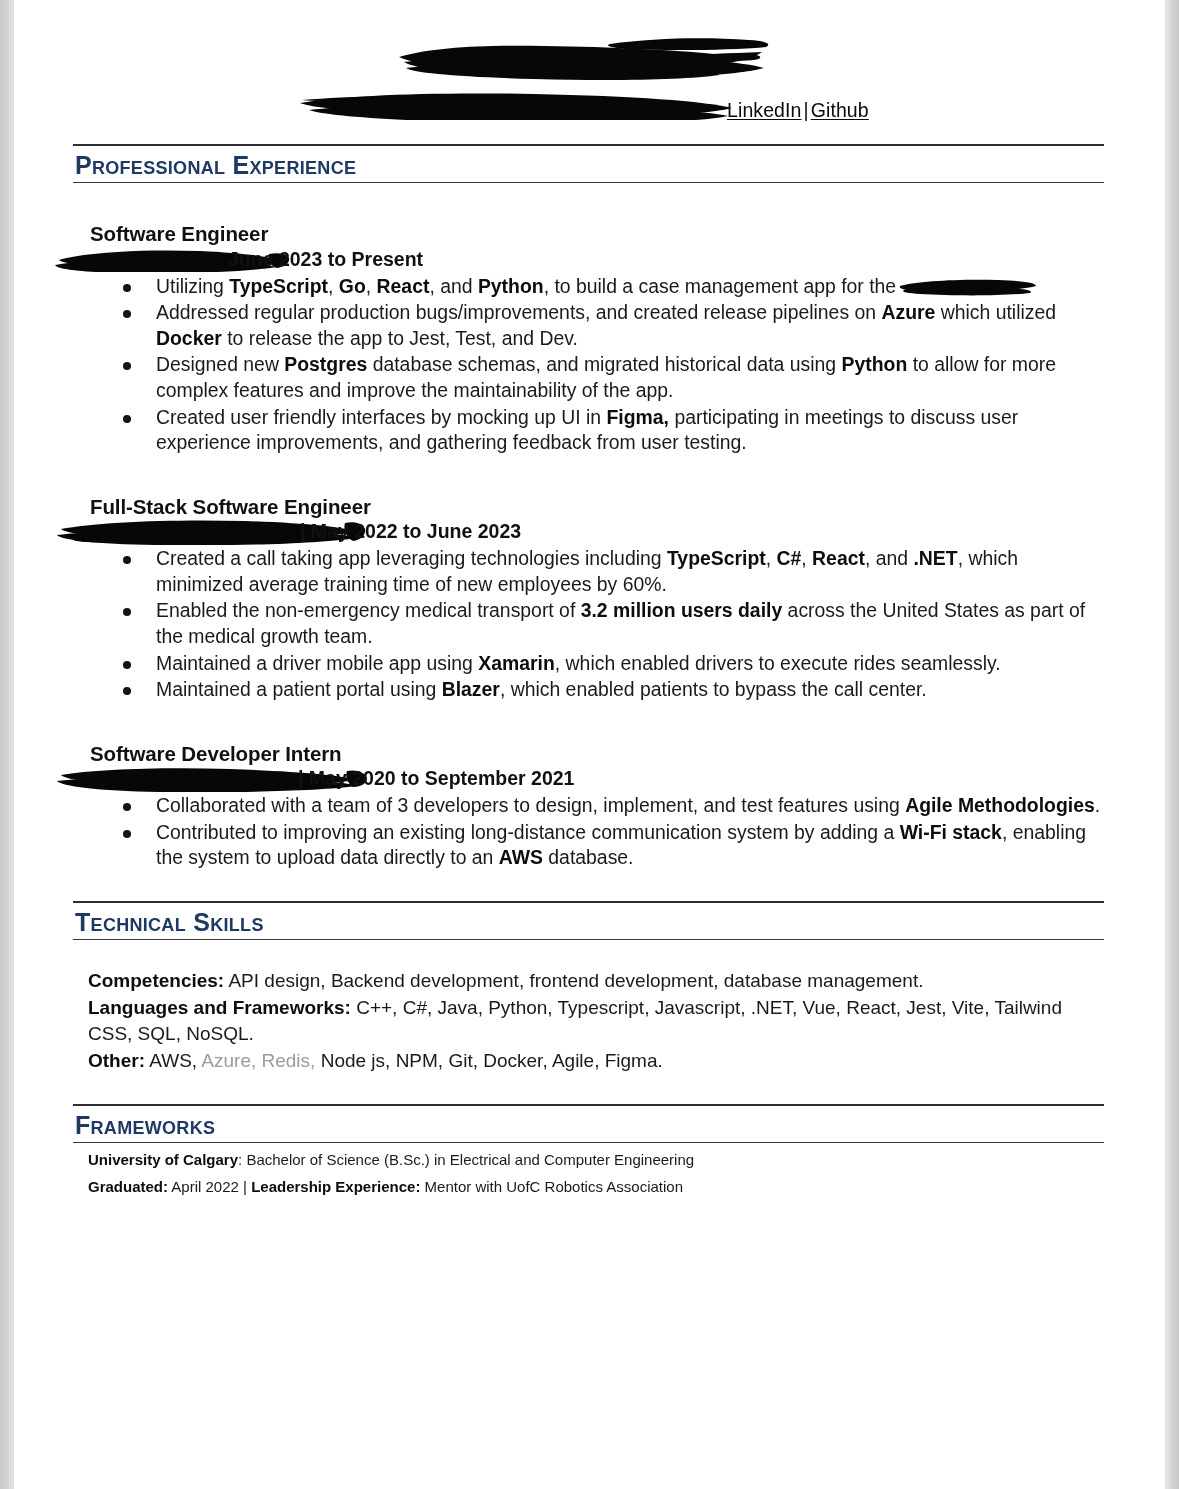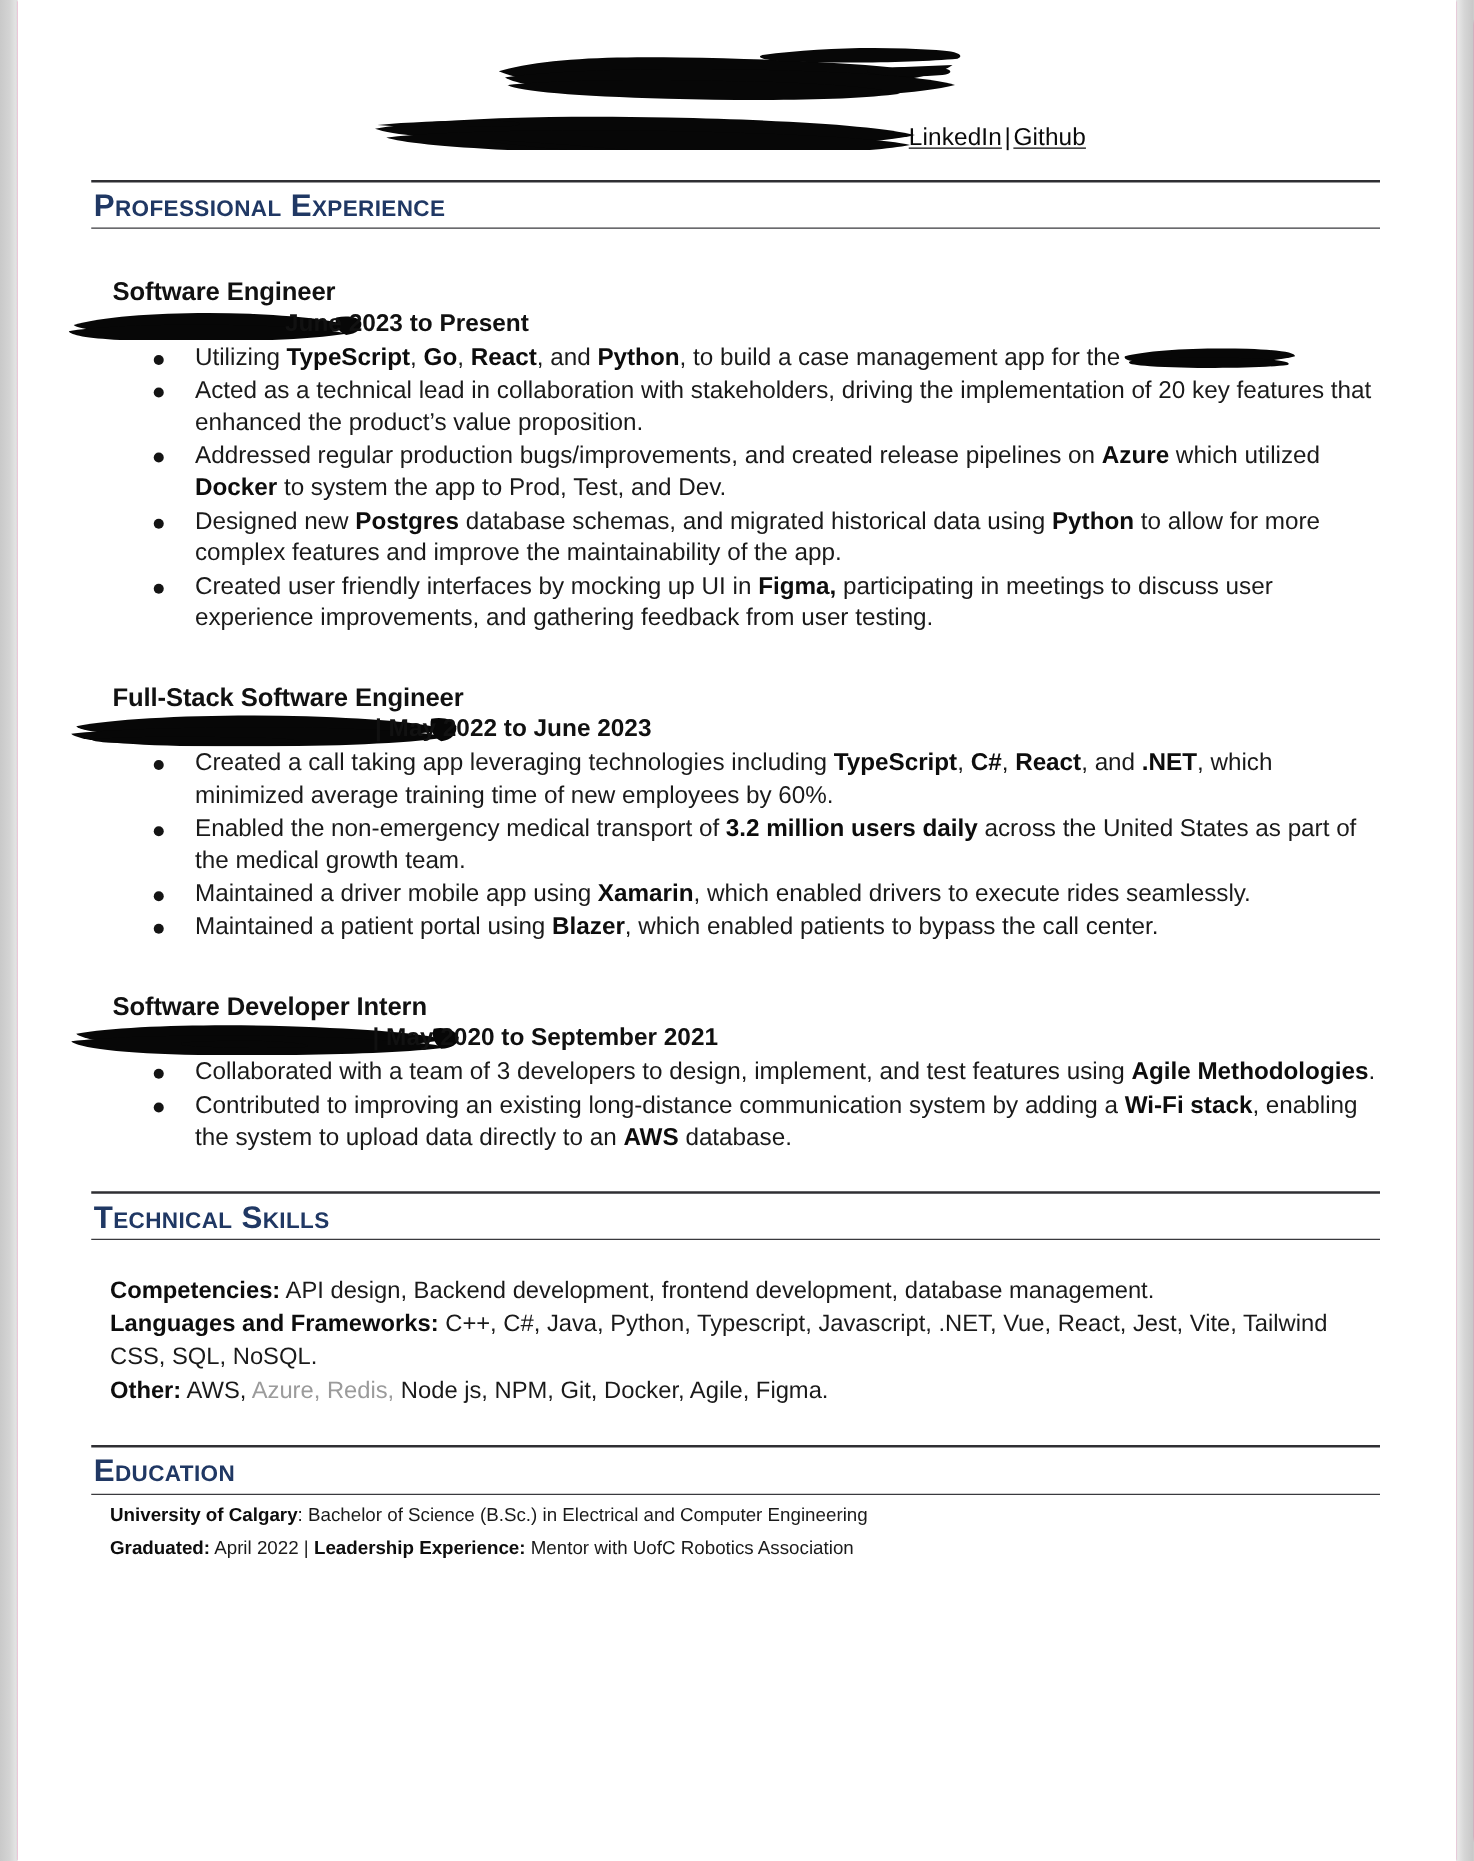--- a/index.html
+++ b/index.html
@@ -225,22 +225,21 @@
             </svg>
             <span class="date" style="left:155px;">June 2023 to Present</span>
           </div>
           <ul class="bullets">
             <li><span><span>Utilizing </span><b>TypeScript</b><span>, </span><b>Go</b><span>,  </span><b>React</b><span>, and </span><b>Python</b><span>, to build a case management app for the</span></span><svg width="140" height="20" style="vertical-align:-4px;margin-left:2px;">
                   <g fill="#070707">
                     <path d="M2,9 C20,4 60,2 100,3 C126,4 138,6 138,9 C120,14 70,16 30,15 C8,14 0,12 2,9 Z"></path>
                     <path d="M6,13 C26,10 70,9 110,11 C128,12 136,14 132,16 C106,19 56,19 22,17 C8,16 3,15 6,13 Z"></path>
                   </g>
                 </svg></li>
-            <li><span><span>Acted as a technical lead in collaboration with stakeholders, driving the implementation of  20 key features that enhanced the product’s value proposition.</span></span></li>
-            <li><span><span>Addressed regular production bugs/improvements, and created release pipelines on </span><b>Azure</b><span> which utilized </span><b>Docker</b><span> to system the app to Prod, Test, and Dev.</span></span></li>
+            <li><span><span>Addressed regular production bugs/improvements, and created release pipelines on </span><b>Azure</b><span> which utilized </span><b>Docker</b><span> to release the app to Jest, Test, and Dev.</span></span></li>
             <li><span><span>Designed new </span><b>Postgres</b><span> database schemas, and migrated historical data using </span><b>Python</b><span> to allow for more complex features and improve the maintainability of the app.</span></span></li>
             <li><span><span>Created user friendly interfaces by mocking up UI in </span><b>Figma,</b><span> participating in meetings to discuss user experience improvements, and gathering feedback from user testing.</span></span></li>
           </ul>
         </div>
 
         <div class="job">
           <div class="job-title">Full-Stack Software Engineer</div>
           <div class="job-meta">
             <svg width="360" height="28" style="position:absolute;left:-18px;top:-2px;">
               <g fill="#070707">
@@ -297,21 +296,21 @@
         </div>
         <div>
           <b>Other:</b><span> AWS, </span><span class="faded">Azure, Redis,</span><span> Node js, NPM,  Git, Docker, Agile, Figma.</span>
         </div>
       </div>
     </div>
 
     <div class="sec-wrap-edu">
       <div class="section">
         <div class="rule-top"></div>
-        <div class="sec-head">Education</div>
+        <div class="sec-head">Frameworks</div>
         <div class="rule-bottom"></div>
       </div>
       <div class="edu">
         <div>
           <b>University of Calgary</b><span>: Bachelor of Science (B.Sc.) in Electrical and Computer Engineering</span>
         </div>
         <div>
           <b>Graduated:</b><span> April 2022 </span><span>| </span><b>Leadership Experience:</b><span> Mentor with UofC Robotics Association</span>
         </div>
       </div>

